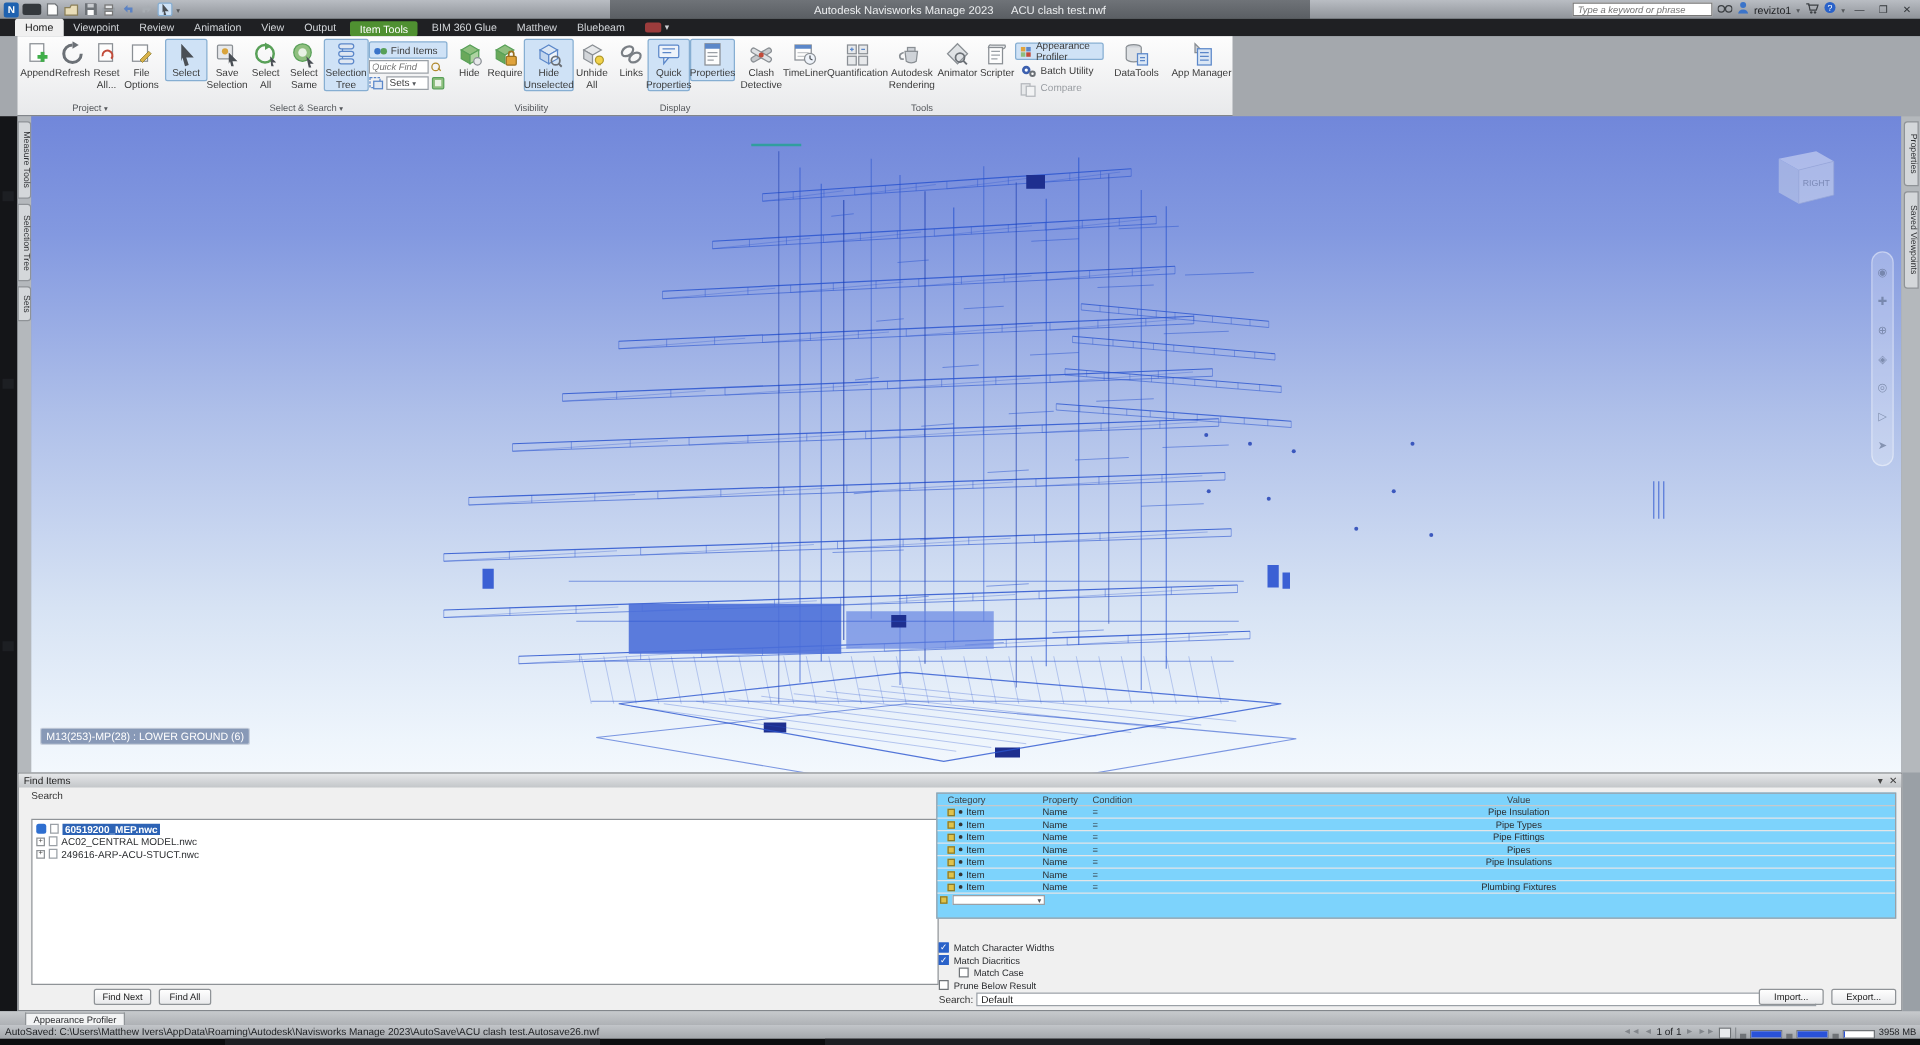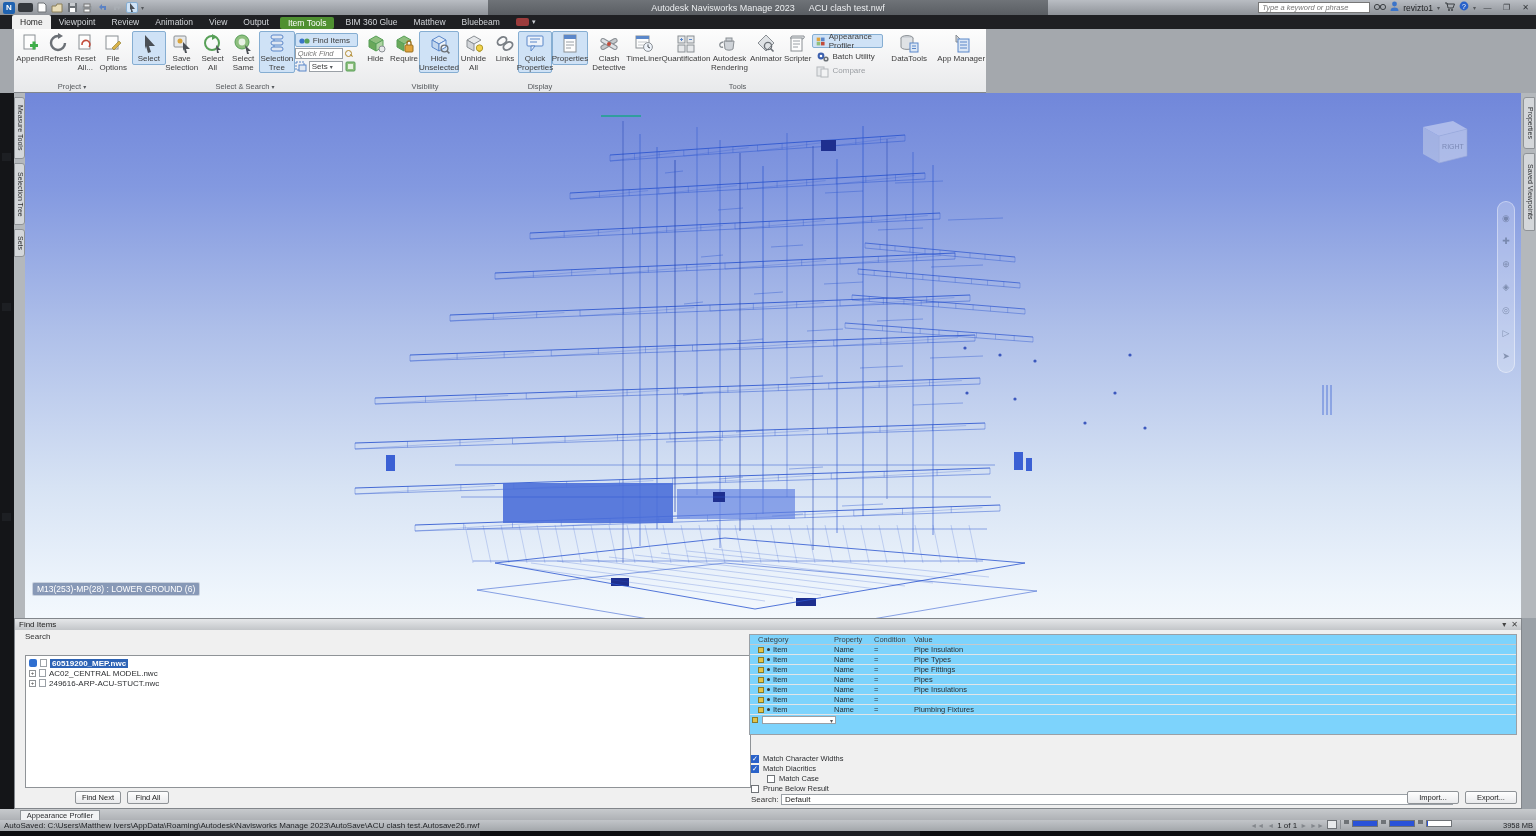--- a/index.html
+++ b/index.html
@@ -115,27 +115,27 @@
             line-height:5px; text-align:center; color:#444; }
   .fico { width:7px; height:8px; border:1px solid #9aa0a6; background:#fff; }
   .bico { width:8px; height:8px; border-radius:2px; background:#2f6fd0; }
   .selname { background:#2d63b5; color:#fff; font-weight:bold; padding:0 2px;text-align:right; }
 
   #ftable { position:absolute; left:734px; top:15px; width:768px; height:101px; background:#7dd3fc;
             border:1px solid #9aa0a6; font-size:7.5px; color:#2c2e31; }
   .throw { display:flex; height:10px; align-items:center; border-bottom:1px solid #e3e5e7; }
   .throw.hd { color:#3c3f43; border-bottom:1px solid #c6c9cc; }
   .c0 { width:84px; padding-left:8px; display:flex; align-items:center; gap:3px; }
-  .c1 { width:40px; } .c2 { width:40px; } .c3 { flex:1; }
+  .c1 { width:40px; } .c2 { width:40px; } .c3 { flex:1;text-align:center; }
   .itico { width:6px; height:6px; background:#e0c34a; border:1px solid #8a7a2a; display:inline-block; }
   .itdot { width:3px; height:3px; background:#333; border-radius:50%; display:inline-block; }
   .rowcombo { width:74px; height:8px; border:1px solid #9aa0a6; background:#fff; margin-left:4px;
               display:flex; justify-content:flex-end; align-items:center; padding-right:2px; }
 
-  .opt { position:absolute; display:flex; align-items:center; gap:4px; font-size:7.5px; color:#2c2e31; }
+  .opt { position:absolute; display:flex; gap:4px; font-size:7.5px; color:#2c2e31; }
   .cb { width:8px; height:8px; border:1px solid #707478; background:#fff; display:inline-flex;
         align-items:center; justify-content:center; }
   .cb.ck { background:#2a62c9; border-color:#2a62c9; color:#fff; font-size:7px; line-height:7px; }
 
   #ssearchlbl { position:absolute; left:736px; top:158px; }
   #defcombo { position:absolute; left:766px; top:157px; width:672px; height:11px; background:#fff;
               border:1px solid #9aa0a6; font-size:8px; color:#222; padding:0 3px;
               display:flex; align-items:center; justify-content:space-between; }
   .fbtn { position:absolute; top:172px; height:13px; background:linear-gradient(#fefefe,#e9eaec);
           border:1px solid #8f9397; border-radius:2px; font-size:7.5px; color:#222;
@@ -144,21 +144,21 @@
 
   
   #apstrip { position:absolute; left:0; top:809px; width:1536px; height:11px;
              background:linear-gradient(#c7cacd,#aeb1b5); }
   #aptab { position:absolute; left:20px; top:1px; width:80px; height:10px; background:#f2f3f4;
            border:1px solid #909498; border-bottom:none; font-size:7.5px; color:#2c2e31;
            text-align:center; line-height:10px; }
   #statusbar { position:absolute; left:0; top:820px; width:1536px; height:11px;
                background:linear-gradient(#c2c5c9,#a3a7ab); font-size:8px; color:#1d1f22;
                line-height:11px; padding-left:4px; }
-  #sbright { position:absolute; right:3px; top:0; height:11px; display:flex; align-items:flex-start; gap:3px; }
+  #sbright { position:absolute; right:3px; top:0; height:11px; display:flex; align-items:flex-end; gap:3px; }
   .navg { color:#83878c; font-size:7px; }
   .gauge { width:26px; height:7px; border:1px solid #6f7377; background:#fff; position:relative; }
   .gauge .fill { position:absolute; left:0; top:0; bottom:0; background:#2a52d8; }
   .gico { width:5px; height:4px; background:#6f7377; }
   .sheetico { width:10px; height:9px; border:1px solid #6f7377; background:#e8eaec; }
   #blackbar { position:absolute; left:0; top:831px; width:1536px; height:5px; background:#0c0d0f; }
   .bseg { position:absolute; top:0; height:5px; background:#1d1f23; }
 </style>
 </head>
 <body>
@@ -1114,20 +1114,20 @@
         <span class="fill" style="width:100%"></span>
       </span>
     <span class="gico"></span>
     <span class="gauge">
         <span class="fill" style="width:100%"></span>
       </span>
     <span class="gico"></span>
     <span class="gauge">
         <span class="fill" style="width:6%"></span>
       </span>
-    <span style="font-size:7.5px;color:#1d1f22;margin-left:48px;">3958 MB</span>
+    <span style="font-size:7.5px;color:#1d1f22;">3958 MB</span>
   </span>
 </div>
 
 <div id="blackbar">
   <div class="bseg" style="left:180px;width:300px;"></div>
   <div class="bseg" style="left:660px;width:260px;"></div>
 </div>
 
 </body></html>

